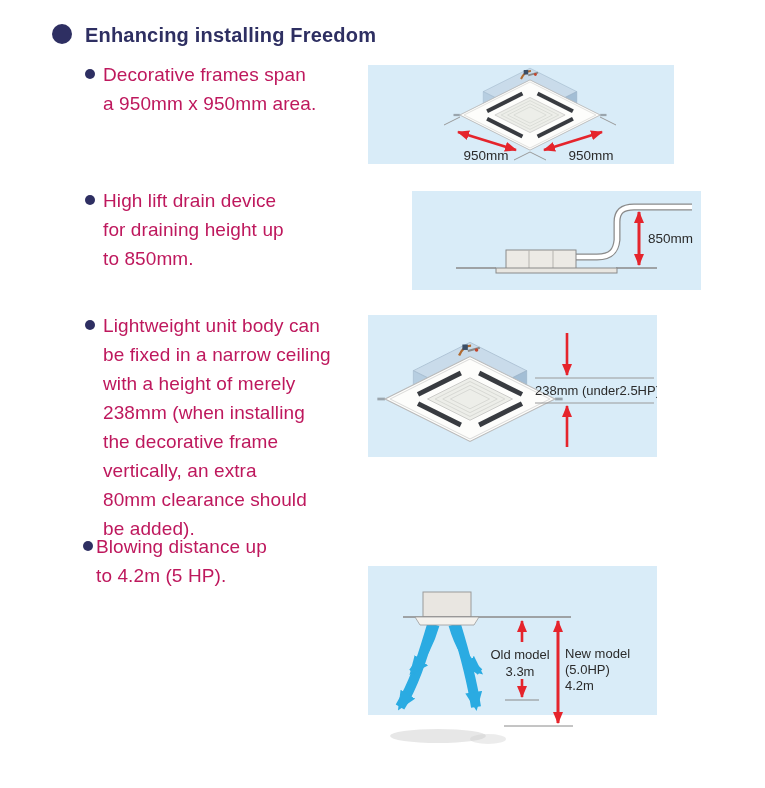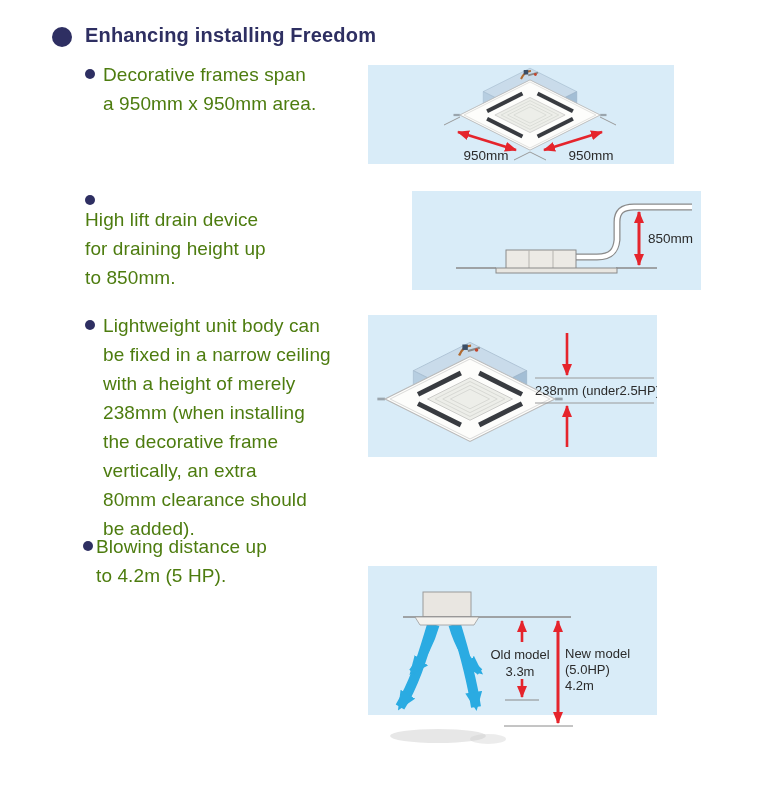--- a/index.html
+++ b/index.html
@@ -1,27 +1,27 @@
 <!DOCTYPE html>
 <html><head>
 <meta charset="utf-8">
 <style>
   html,body{margin:0;padding:0;}
   body{
     width:765px;height:788px;position:relative;background:#ffffff;
     font-family:"Liberation Sans", sans-serif;color:#515254;overflow:hidden;
   }
-  .header{position:absolute;left:52px;top:24px;display:flex;align-items:flex-end;gap:13px;}
+  .header{position:absolute;left:52px;top:24px;display:flex;align-items:flex-start;gap:13px;}
   .hdot{width:20px;height:20px;border-radius:50%;background:#2e2f62;flex:0 0 auto;}
   .htitle{margin:0;font-size:20px;font-weight:bold;color:#2e2f62;letter-spacing:.2px;}
   .feature{position:absolute;display:flex;align-items:flex-start;}
   .feature .dot{width:10px;height:10px;border-radius:50%;background:#2e2f62;flex:0 0 auto;margin-top:9px;margin-right:8px;}
-  .ftext{font-size:19px;line-height:29px;white-space:pre-line;letter-spacing:.1px;color:#4d7c0f;}
+  .ftext{font-size:19px;line-height:29px;white-space:pre-line;letter-spacing:.1px;color:#be185d;}
   .f1{left:85px;top:60px;}
-  .f2{left:85px;top:186px;flex-direction:column;}
+  .f2{left:85px;top:186px;}
   .f3{left:85px;top:311px;}
   .f4{left:83px;top:532px;}
   .f4 .dot{margin-right:3px;}
   .panel{position:absolute;width:289px;background:#d9ecf8;}
   .p1{left:368px;top:65px;height:99px;padding-left:17px;}
   .p2{left:368px;top:191px;height:99px;margin-left:44px;}
   .p3{left:368px;top:315px;height:142px;}
   .p4{left:368px;top:566px;height:149px;}
   svg{display:block;}
   svg text{font-family:"Liberation Sans", sans-serif;fill:#2b2b2b;}

